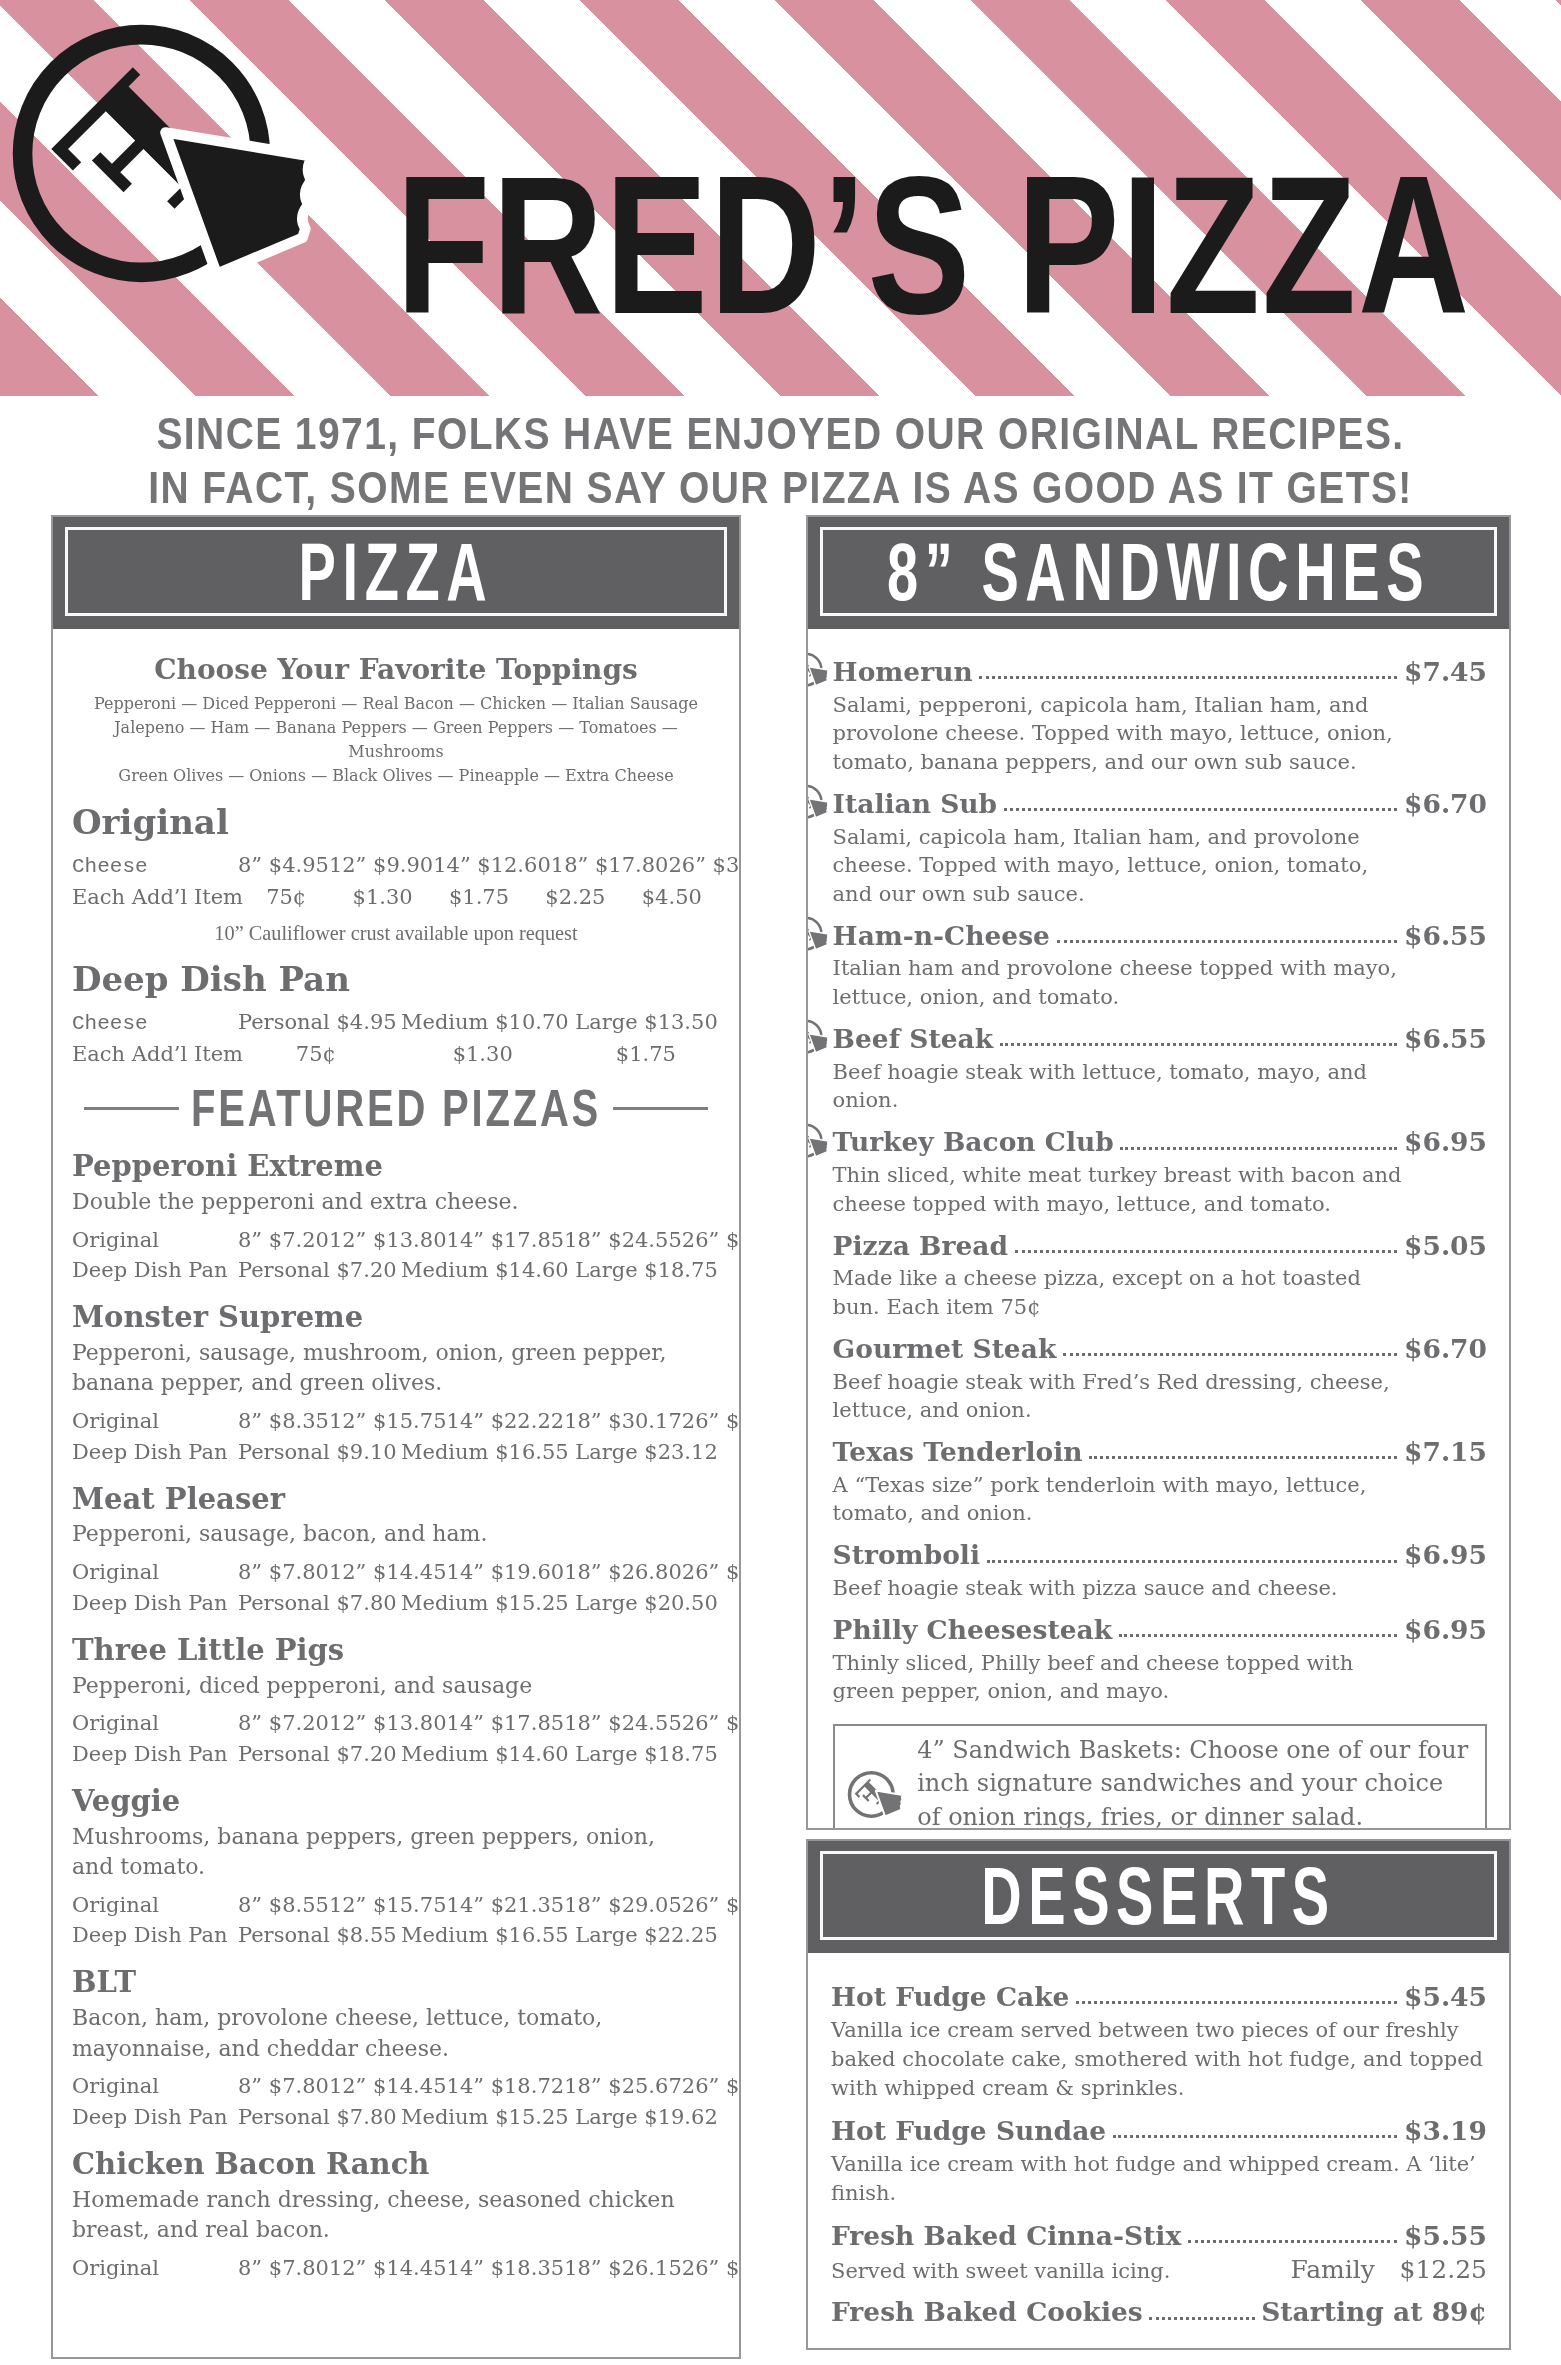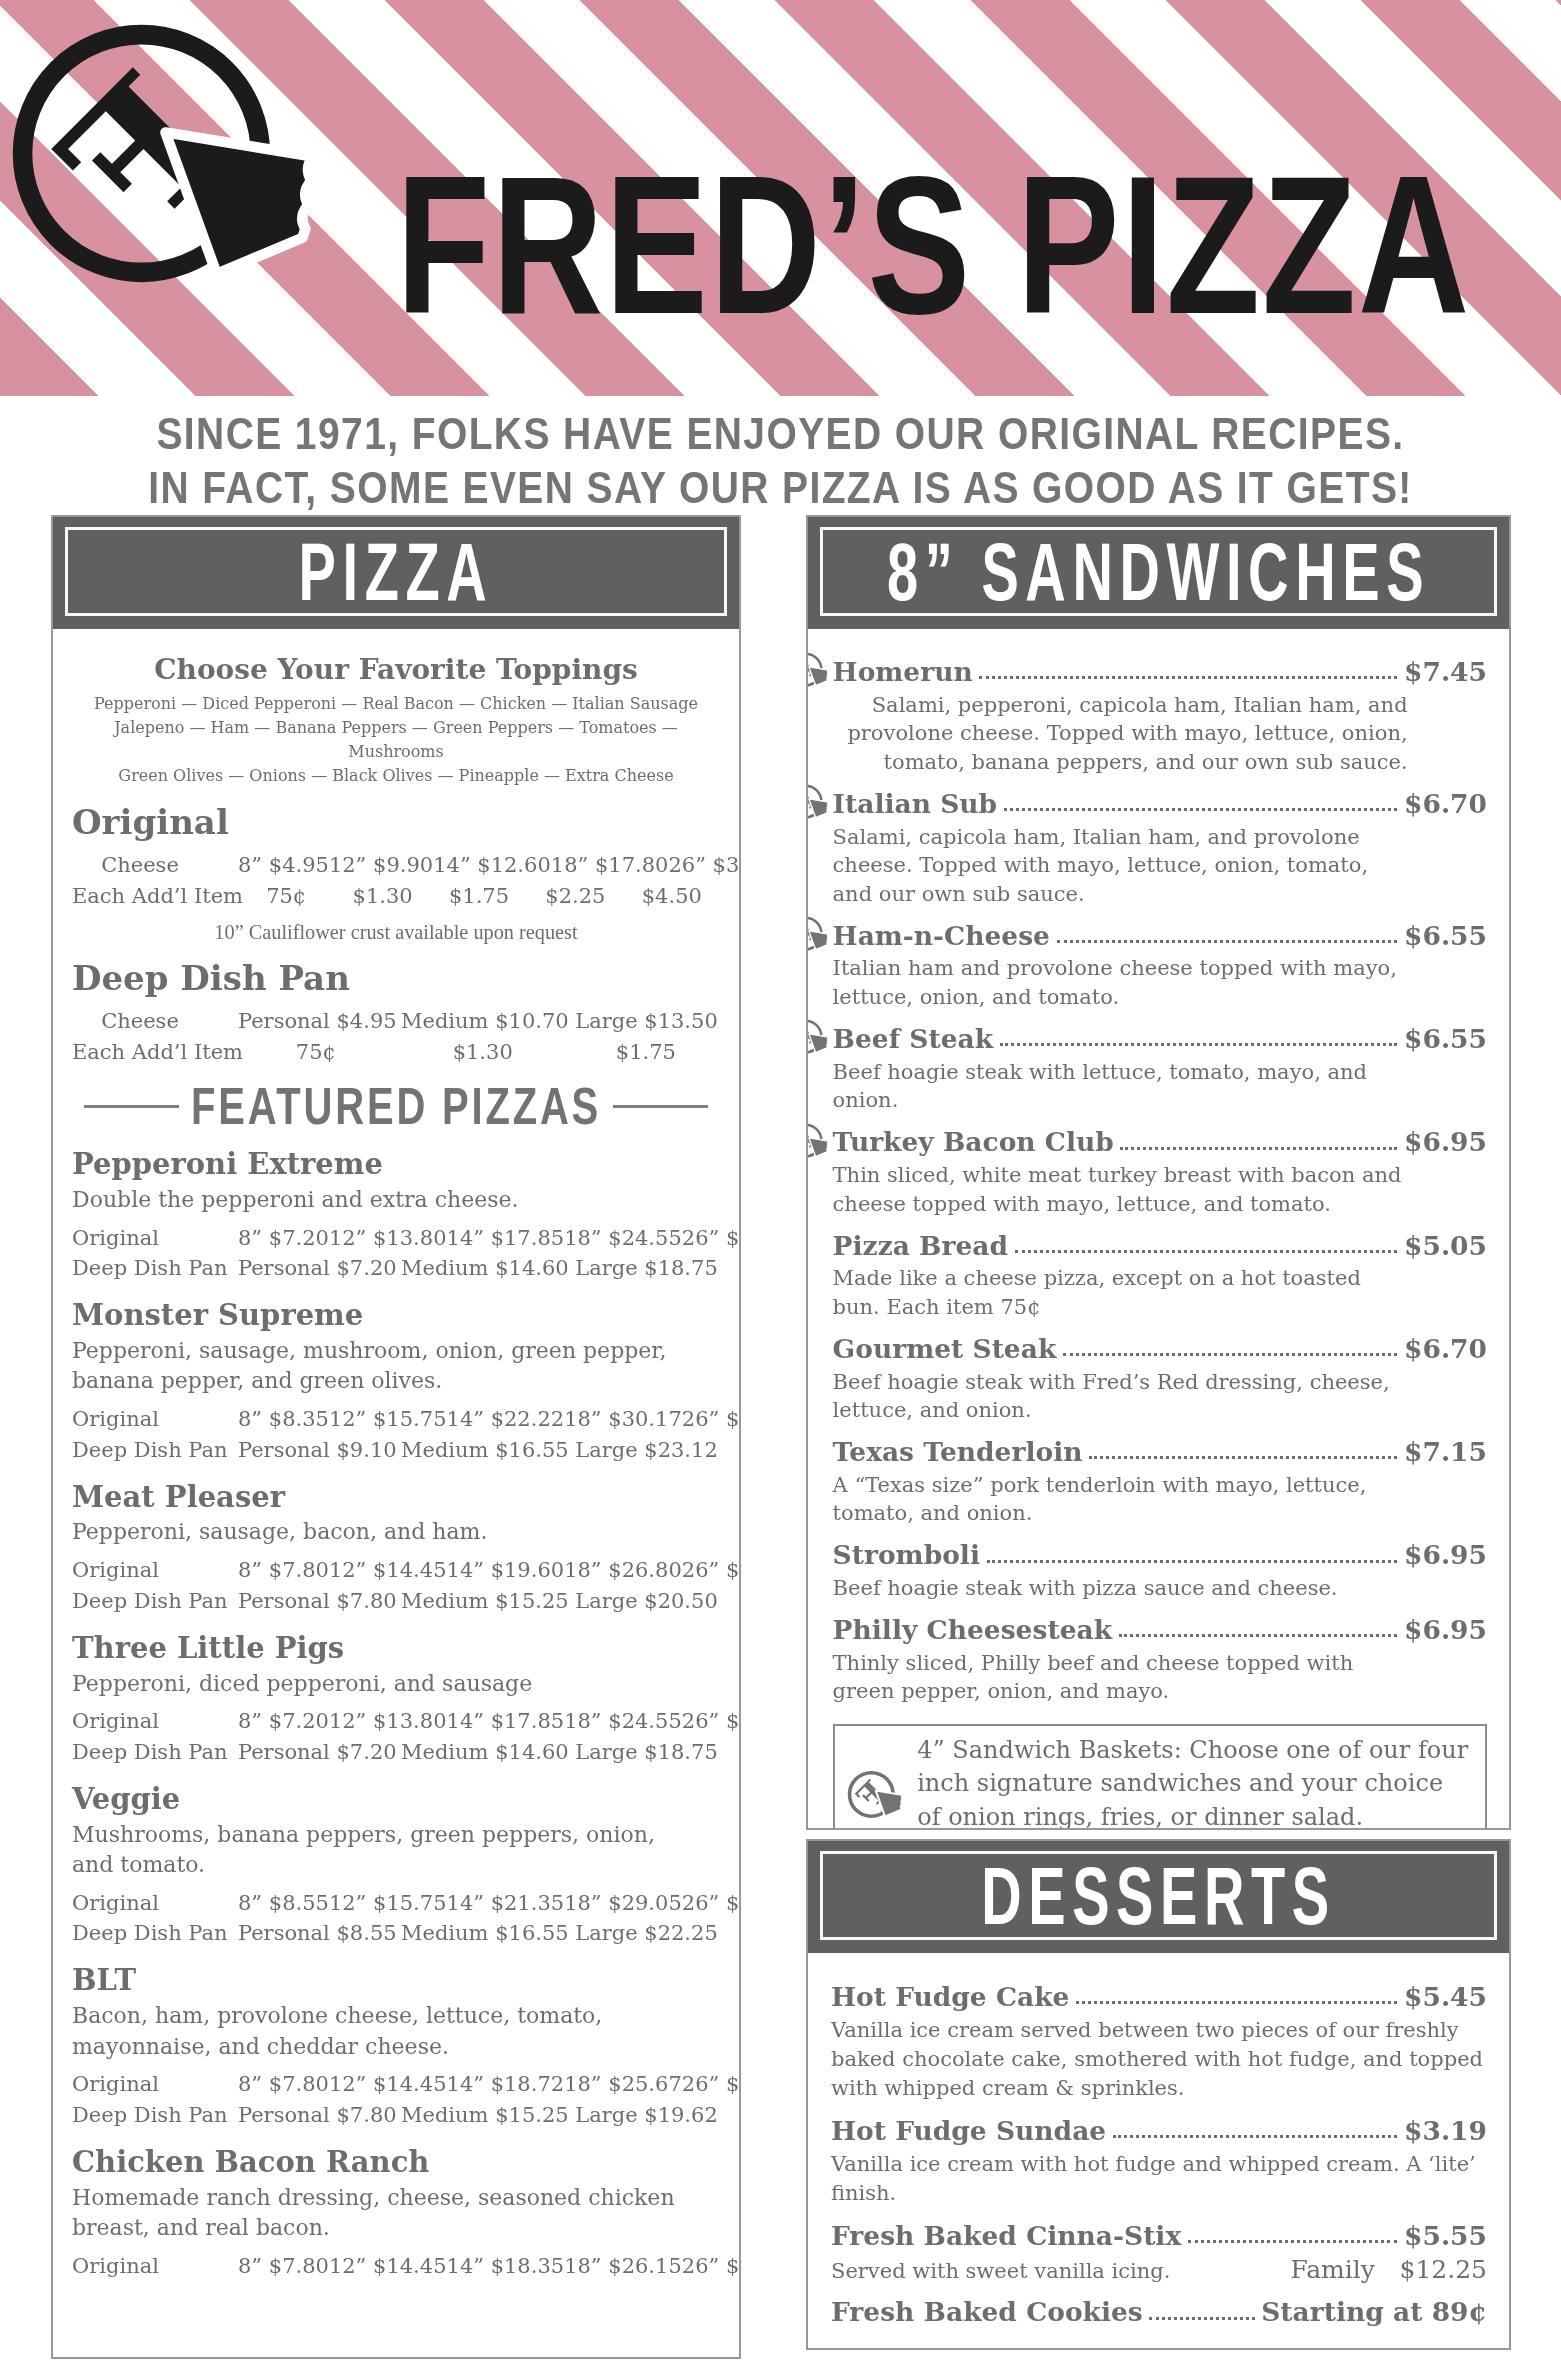--- a/index.html
+++ b/index.html
@@ -36,38 +36,38 @@
   .top-title { text-align:center; font-weight:700; font-size:28px; margin-top:11.4px; color:#6d6d70; }
   .top-line  { text-align:center; font-size:16px; line-height:1.5; }
   .top-lines { margin-top:5.7px; }
 
   .base-name { font-size:34px; font-weight:700; margin-top:14px; }
   .prow { display:grid; align-items:baseline; font-size:21px; margin-top:11.4px; }
   .prow.tight { margin-top:6.6px; }
   .prow.cols5 { grid-template-columns:166px repeat(5,1fr); }
   .prow.cols3 { grid-template-columns:166px 1.05fr 1.2fr 1fr; }
   .plabel { text-align:left; white-space:nowrap; }
-  .plabel.indent { text-align:center; padding-right:30px; }
+  .plabel.indent { text-align:left; padding-right:30px;font-family:Liberation Mono, monospace; }
   .pcell { text-align:center; white-space:nowrap; }
   .note { text-align:center; font-size:20.3px; margin-top:13.2px;font-family:Liberation Serif, serif; }
 
   .feat-header { display:flex; align-items:center; margin-top:20px; }
   .feat-line { flex:1; border-top:3.3px solid #7e7e81; margin:0 12.3px; }
   .feat-text { font-family:"Liberation Sans", sans-serif; font-weight:700; font-size:40px;
     letter-spacing:2.8px; color:#737376; transform:scaleY(1.3); white-space:nowrap; }
 
   .feat-name { font-size:29px; font-weight:700; margin-top:18px; }
   .feat-desc { font-size:22px; line-height:1.38; margin-top:3.8px; max-width:629px; }
   .feat-item .prow { font-size:21px; margin-top:10.4px; }
   .feat-item .prow.deep { margin-top:6.6px; }
 
   
   .sd-content { padding:11.4px 22px 0 24.6px; }
   .sitem { position:relative; margin-top:11.4px; }
-  .sitem.first { margin-top:16px;text-align:right; }
+  .sitem.first { margin-top:16px; }
   .srow { display:flex; align-items:flex-end; font-size:26.5px; }
   .sname { font-weight:700; white-space:nowrap; }
   .sleader { flex:1; border-bottom:3.8px dotted #6d6d70; margin:0 6.6px 7.6px 6.6px; }
   .sprice { font-weight:700; white-space:nowrap; }
   .sdesc { font-size:21px; line-height:1.36; margin-top:3.8px; max-width:575px; }
   .mini { position:absolute; left:-45px; top:-5.7px; width:42px; height:40px; color:#737376;
     background:#ffffff; border-radius:50%; }
 
   .basket { display:flex; border:2.8px solid #8a8a8d; margin-top:18px; padding:7.6px 12.3px;
     gap:12.3px; align-items:center; }

